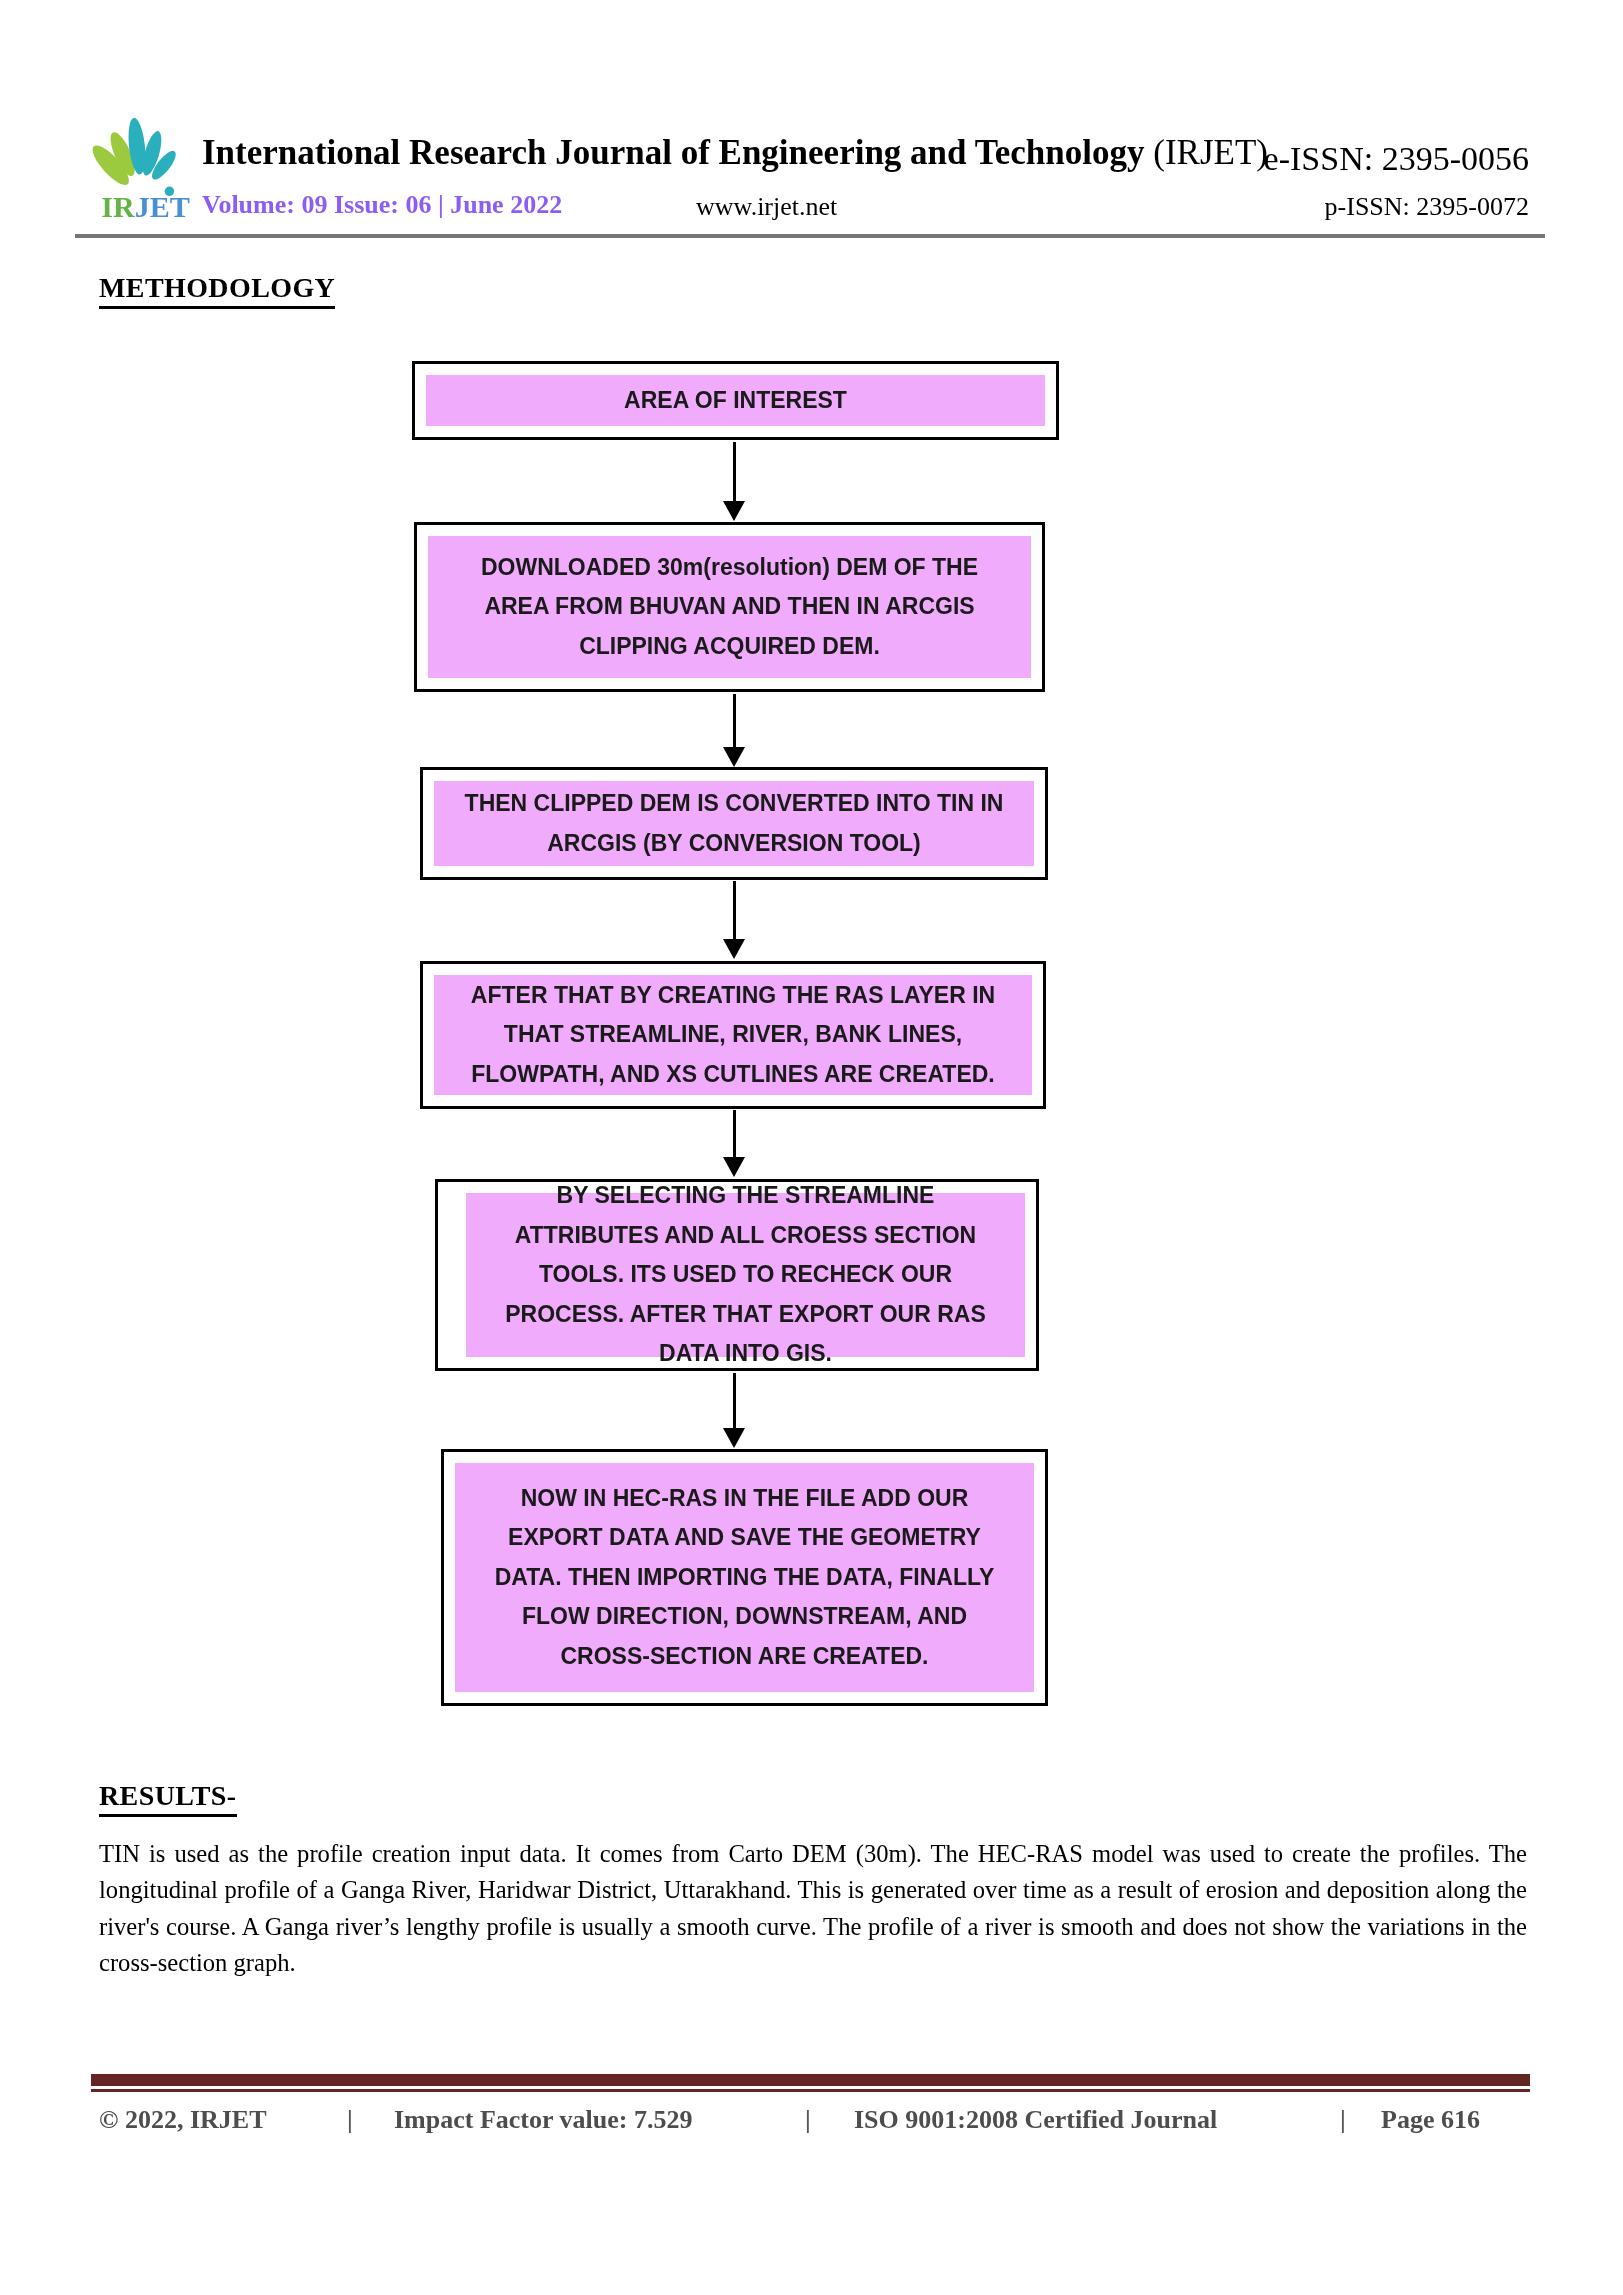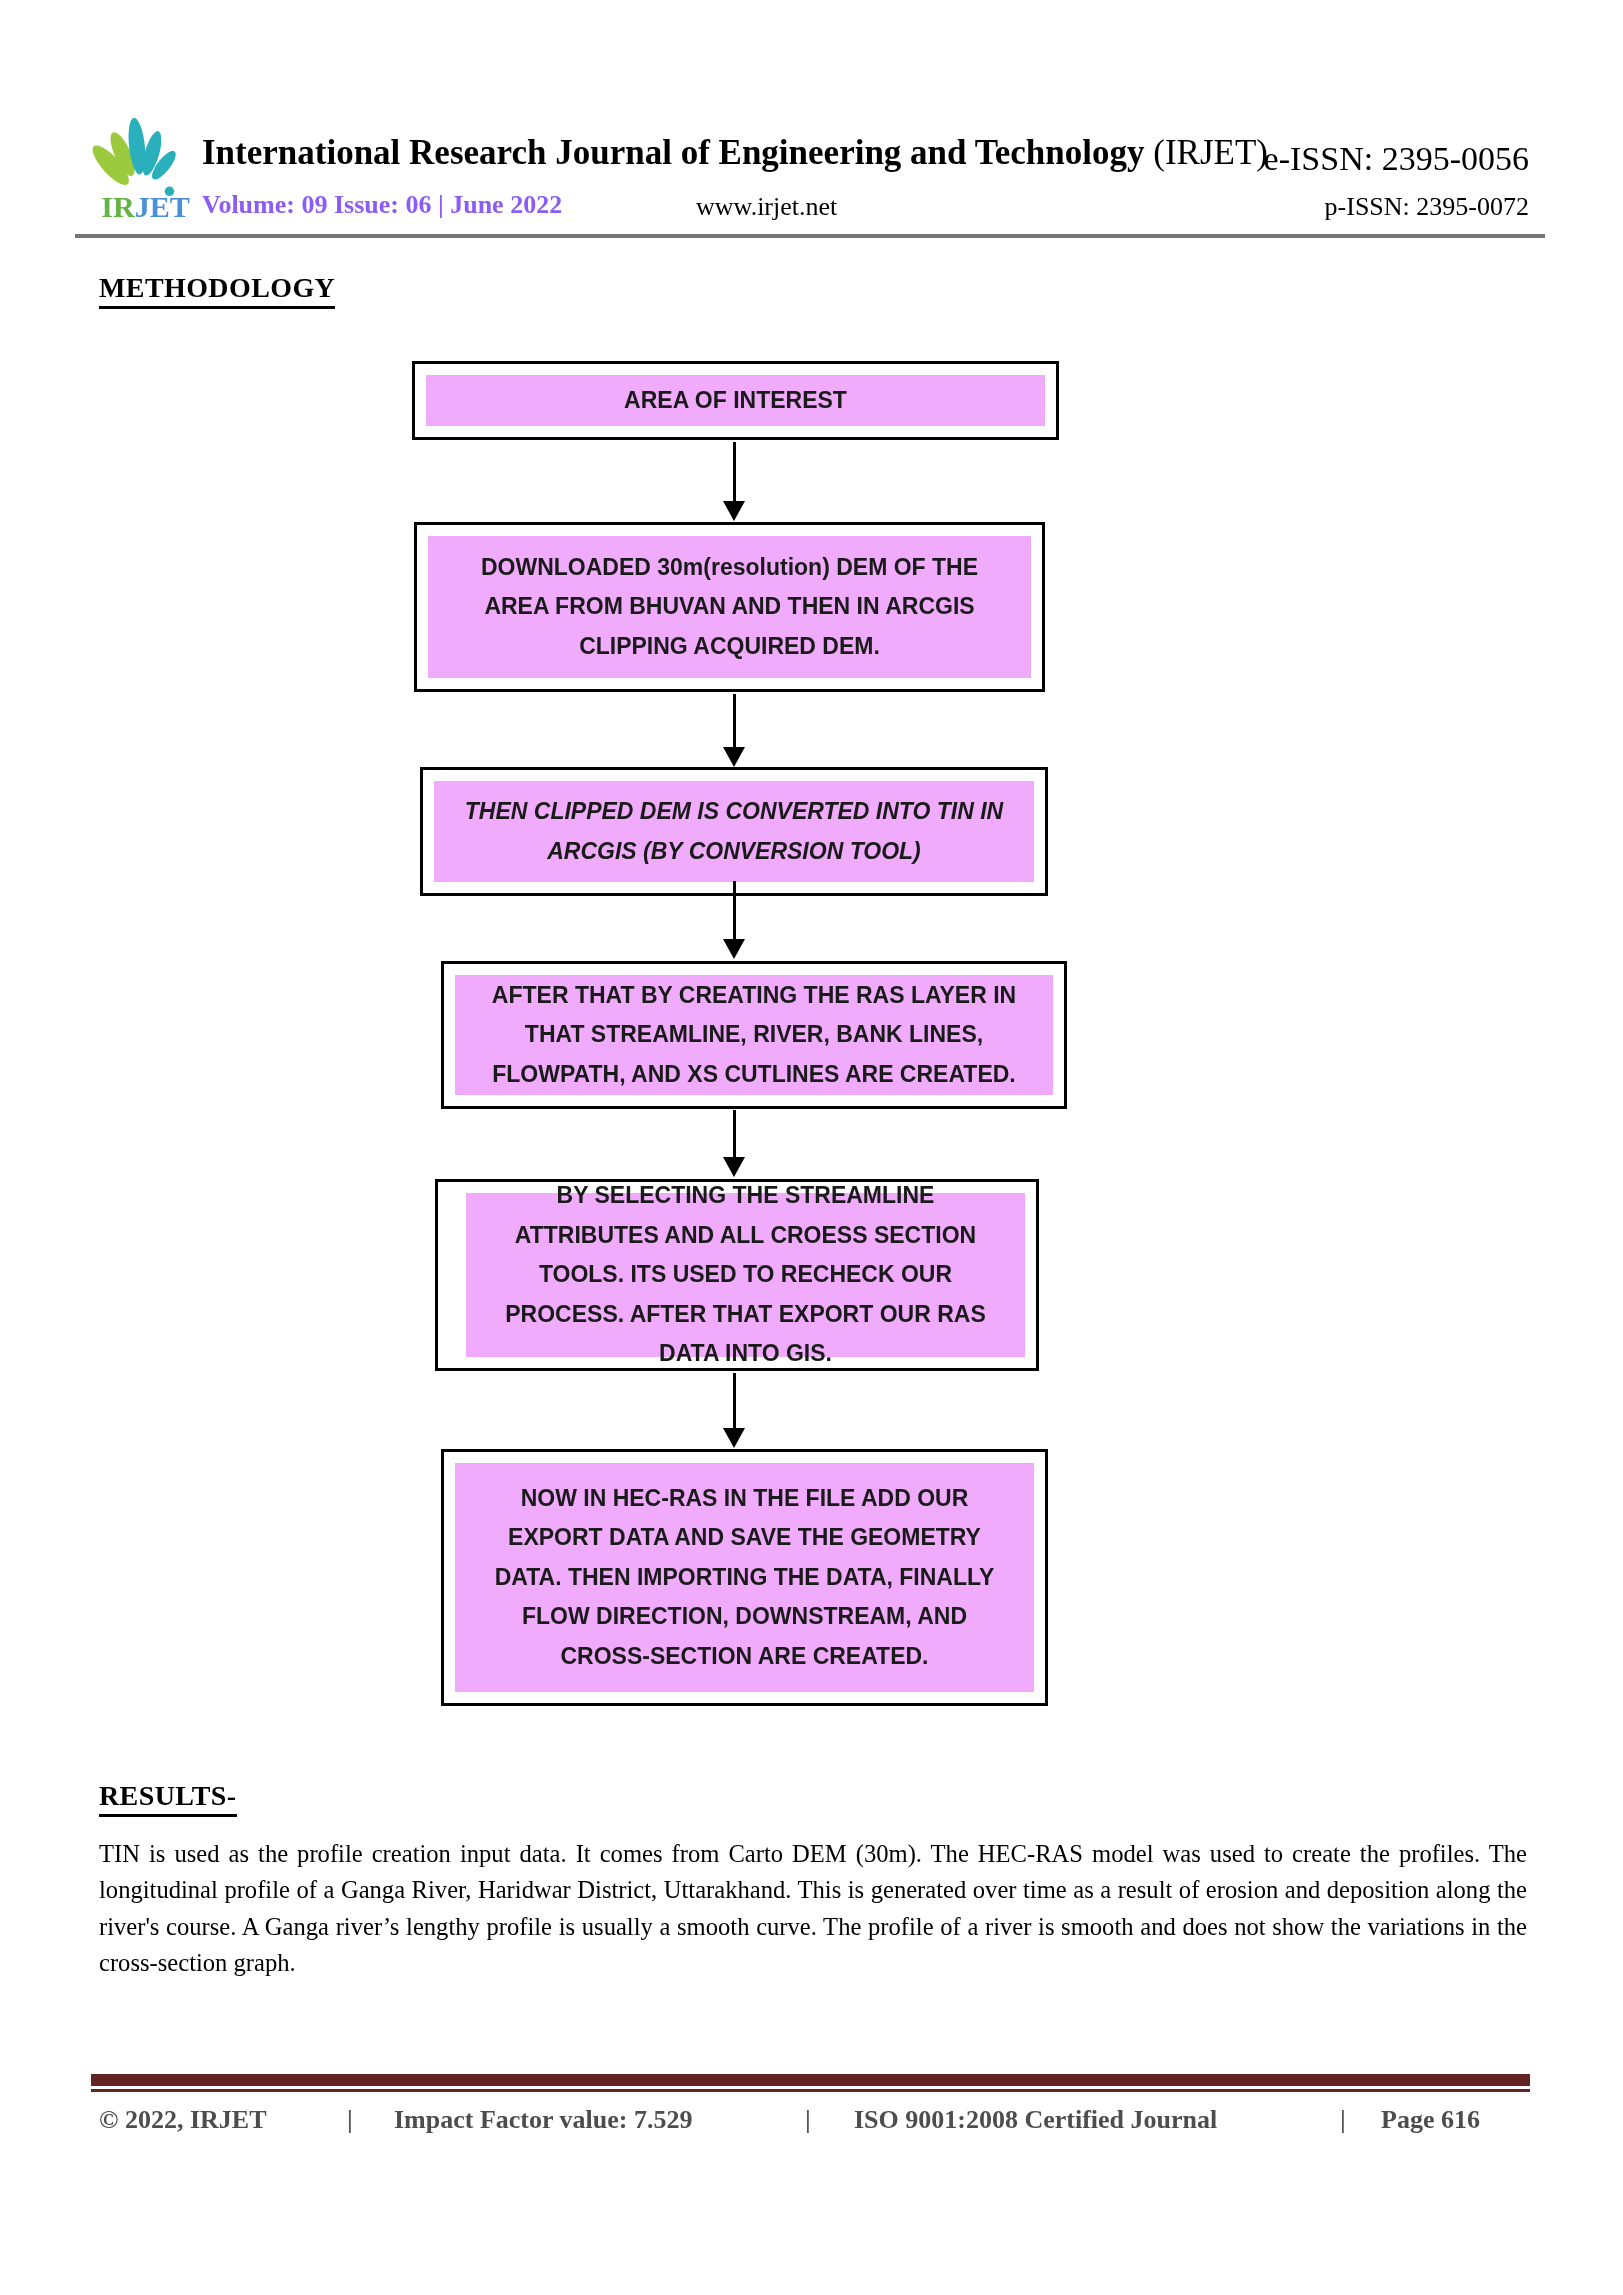--- a/index.html
+++ b/index.html
@@ -150,27 +150,27 @@
   </div>
 
   <div class="arrow" style="top:442px; height:79px;"></div>
 
   <div class="flow-box" style="left:414px; top:522px; width:631px; height:170px;">
     <div class="flow-box-inner">DOWNLOADED 30m(resolution) DEM OF THE AREA FROM BHUVAN AND THEN IN ARCGIS CLIPPING ACQUIRED DEM.</div>
   </div>
 
   <div class="arrow" style="top:694px; height:73px;"></div>
 
-  <div class="flow-box" style="left:420px; top:767px; width:628px; height:129px;font-style:italic;">
+  <div class="flow-box" style="left:420px; top:767px; width:628px; height:113px;">
     <div class="flow-box-inner">THEN CLIPPED DEM IS CONVERTED INTO TIN IN ARCGIS (BY CONVERSION TOOL)</div>
   </div>
 
   <div class="arrow" style="top:881px; height:78px;"></div>
 
-  <div class="flow-box" style="left:441px; top:961px; width:626px; height:148px;">
+  <div class="flow-box" style="left:420px; top:961px; width:626px; height:148px;">
     <div class="flow-box-inner">AFTER THAT BY CREATING THE RAS LAYER IN THAT STREAMLINE, RIVER, BANK LINES, FLOWPATH, AND XS CUTLINES ARE CREATED.</div>
   </div>
 
   <div class="arrow" style="top:1110px; height:67px;"></div>
 
   <div class="flow-box" style="left:435px; top:1179px; width:604px; height:192px;padding-left:28px;">
     <div class="flow-box-inner">BY SELECTING THE STREAMLINE ATTRIBUTES AND ALL CROESS SECTION TOOLS. ITS USED TO RECHECK OUR PROCESS. AFTER THAT EXPORT OUR RAS DATA INTO GIS.</div>
   </div>
 
   <div class="arrow" style="top:1373px; height:75px;"></div>

